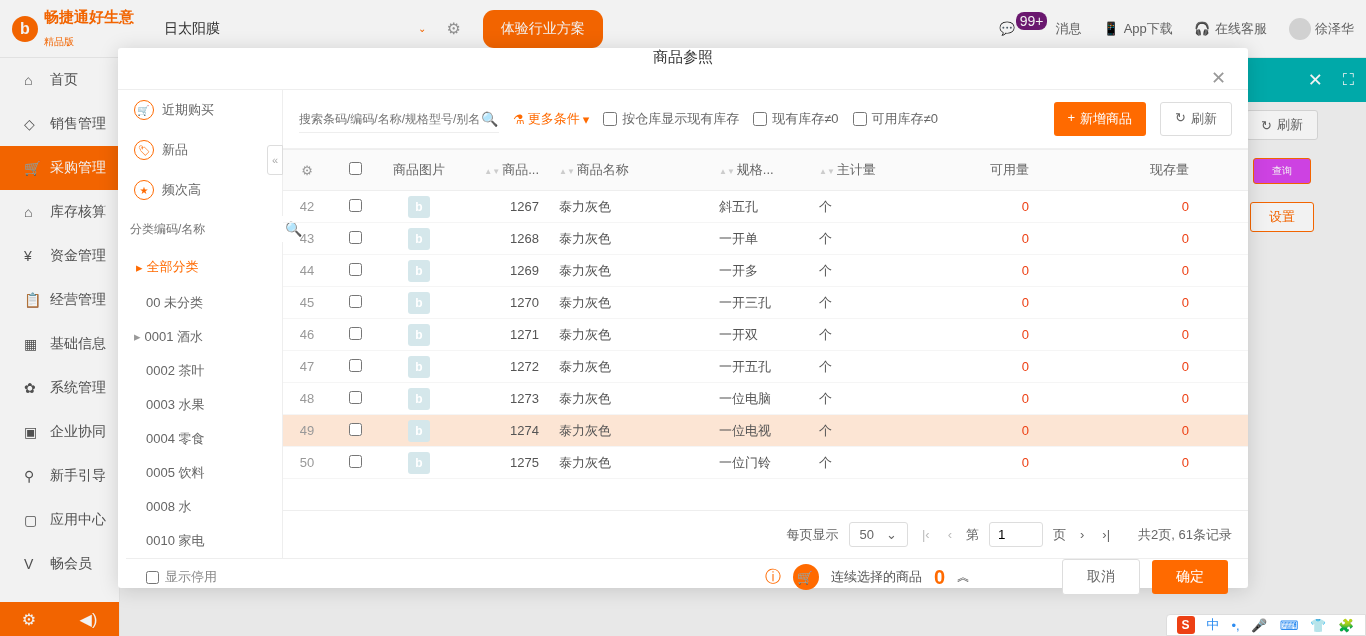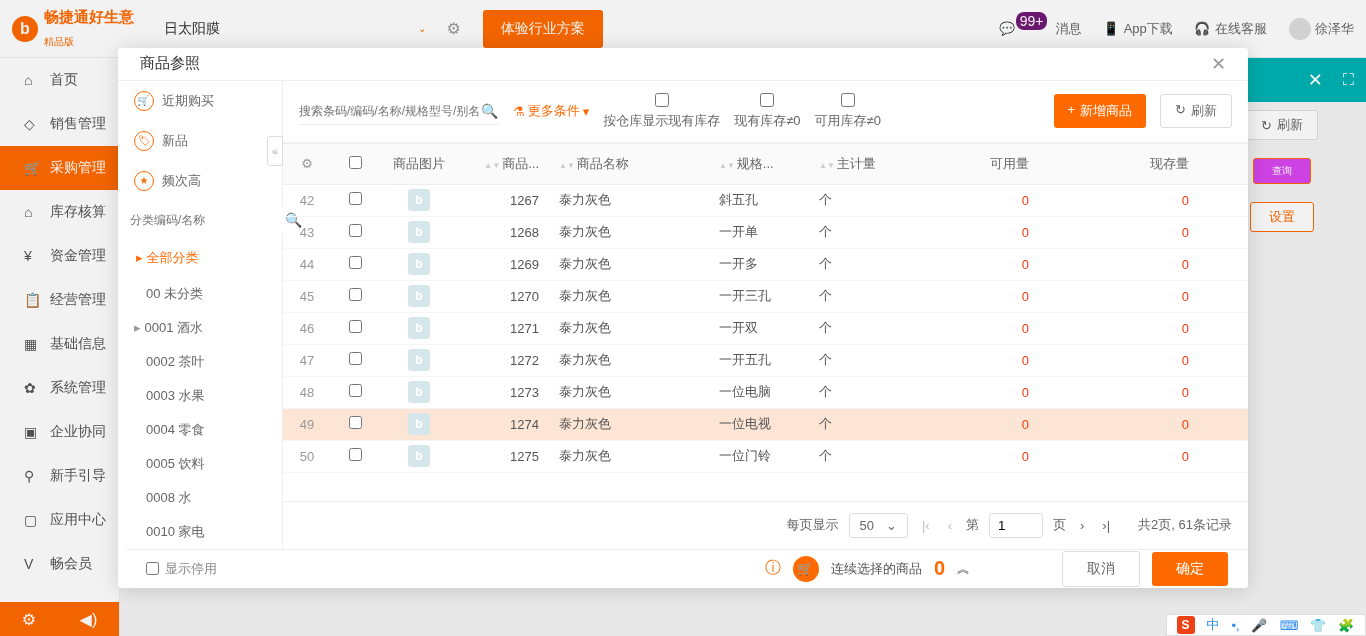--- a/index.html
+++ b/index.html
@@ -7,21 +7,21 @@
     
     
     .top-header { height: 58px; background: #fff; display: flex; align-items: center; padding: 0 12px; border-bottom: 1px solid #eee; }
     .logo { display: flex; align-items: center; gap: 6px; }
     .logo-icon { width: 26px; height: 26px; background: #FF6A00; border-radius: 50%; color: #fff; display: flex; align-items: center; justify-content: center; font-weight: bold; font-size: 16px; }
     .logo-text { color: #FF6A00; font-size: 15px; font-weight: bold; }
     .logo-sub { color: #FF6A00; font-size: 10px; margin-top: 8px; }
     .company-select { margin-left: 30px; display: flex; align-items: center; gap: 8px; color: #333; font-size: 14px; cursor: pointer; }
     .chev-down { color: #FF6A00; font-size: 10px; margin-left: 190px; }
     .gear { color: #999; font-size: 16px; margin-left: 20px; cursor: pointer; }
-    .btn-primary { background: #FF6A00; color: #fff; border: none; padding: 10px 18px; border-radius: 3px; font-size: 14px; margin-left: 22px; cursor: pointer; }
+    .btn-primary { background: #FF6A00; color: #fff; border: none; padding: 10px 18px; border-radius: 11px; font-size: 14px; margin-left: 22px; cursor: pointer; }
     .header-right { margin-left: auto; display: flex; align-items: center; gap: 22px; font-size: 13px; color: #666; }
     .hr-item { display: flex; align-items: center; gap: 4px; cursor: pointer; }
     .badge { background: #701a75; color: #fff; font-size: 14px; padding: 1px 4px; border-radius: 8px; position: relative; top: -8px; left: -4px; }
     .avatar { width: 22px; height: 22px; background: #ddd; border-radius: 50%; }
     
     
     .sidebar { position: absolute; left: 0; top: 58px; width: 120px; height: 578px; background: #fff; border-right: 1px solid #eee; }
     .side-item { height: 44px; display: flex; align-items: center; gap: 10px; padding-left: 24px; font-size: 14px; color: #555; cursor: pointer; }
     .side-item.active { background: #FF6A00; color: #fff; }
     .side-icon { width: 16px; height: 16px; display: inline-block; }
@@ -32,21 +32,21 @@
     
     
     .right-actions { position: absolute; right: 48px; top: 110px; display: flex; flex-direction: column; gap: 18px; align-items: center; }
     .btn-refresh2 { background: #fff; border: 1px solid #ddd; color: #666; padding: 5px 14px; border-radius: 3px; font-size: 13px; cursor: pointer; display: flex; gap: 5px; align-items: center; }
     .btn-orange-small { background: #fff; border: 1px solid #FF6A00; color: #FF6A00; padding: 5px 18px; border-radius: 3px; font-size: 13px; cursor: pointer; }
     .btn-orange-fill { background: #d946ef; border: 1px solid #FF6A00; color: #fff; padding: 5px 18px; border-radius: 3px; font-size: 10px; cursor: pointer; }
     
     
     .overlay { position: absolute; inset: 0; background: rgba(0,0,0,0.05); }
     .modal { position: absolute; left: 118px; top: 48px; width: 1130px; height: 540px; background: #fff; border-radius: 3px; box-shadow: 0 2px 20px rgba(0,0,0,.15); display: flex; flex-direction: column; }
-    .modal-header { height: 46px; border-bottom: 1px solid #eee; display: flex; align-items: center; padding: 0 22px; }
+    .modal-header { height: 46px; border-bottom: 1px solid #eee; display: flex; align-items: center; padding: 0 22px; flex-direction: column; }
     .modal-title { font-size: 15px; color: #333; font-weight: 500; }
     .modal-close { margin-left: auto; color: #999; font-size: 18px; cursor: pointer; }
     .modal-body { flex: 1; display: flex; }
     
     
     .m-left { width: 165px; border-right: 1px solid #eee; position: relative; }
     .tag-item { display: flex; align-items: center; gap: 8px; padding: 10px 16px; font-size: 13px; color: #666; cursor: pointer; }
     .tag-icon { width: 20px; height: 20px; border: 1.5px solid #FF6A00; border-radius: 50%; display: flex; align-items: center; justify-content: center; font-size: 10px; color: #FF6A00; }
     .collapse-btn { position: absolute; right: -1px; top: 55px; width: 16px; height: 30px; background: #fff; border: 1px solid #ddd; border-radius: 3px 0 0 3px; display: flex; align-items: center; justify-content: center; color: #aaa; font-size: 11px; cursor: pointer; }
     .cat-search { margin: 6px 12px; display: flex; align-items: center; border-bottom: 0px; }
@@ -54,21 +54,21 @@
     .search-ic { color: #FF6A00; font-size: 14px; }
     .cat-title { color: #FF6A00; font-size: 13px; padding: 10px 18px; display: flex; align-items: center; gap: 4px; cursor: pointer; }
     .cat-item { font-size: 13px; color: #666; padding: 8px 28px; cursor: pointer; }
     
     
     .m-main { flex: 1; display: flex; flex-direction: column; }
     .m-toolbar { padding: 12px 16px; display: flex; align-items: center; gap: 14px; font-size: 13px; border-bottom: 1px solid #f0f0f0; }
     .search-box { display: flex; align-items: center; border-bottom: 1px solid #eee; flex: 0 0 200px; }
     .search-box input { border: none; outline: none; font-size: 12px; flex: 1; padding: 6px 0; }
     .more-cond { color: #FF6A00; display: flex; align-items: center; gap: 3px; cursor: pointer; }
-    .chk { display: flex; align-items: center; gap: 5px; color: #666; font-size: 13px; flex-direction: column; }
+    .chk { display: flex; align-items: center; gap: 5px; color: #666; font-size: 13px; }
     .chk input { width: 14px; height: 14px; }
     .btn-add { margin-left: auto; background: #FF6A00; color: #fff; border: none; padding: 8px 14px; border-radius: 3px; font-size: 13px; cursor: pointer; display: flex; gap: 5px; }
     .btn-refresh { background: #fff; border: 1px solid #ddd; color: #666; padding: 7px 14px; border-radius: 3px; font-size: 13px; cursor: pointer; display: flex; gap: 5px; }
     
     
     .tbl { flex: 1; overflow: auto; position: relative; }
     .thead { display: flex; background: #fafafa; border-bottom: 1px solid #eee; border-top: 1px solid #eee; height: 42px; align-items: center; font-size: 13px; color: #666; font-weight: 500; }
     .th, .td { padding: 0 10px; text-align: left; }
     .c-gear { width: 48px; text-align: center; color: #999; }
     .c-chk  { width: 48px; text-align: center; }

